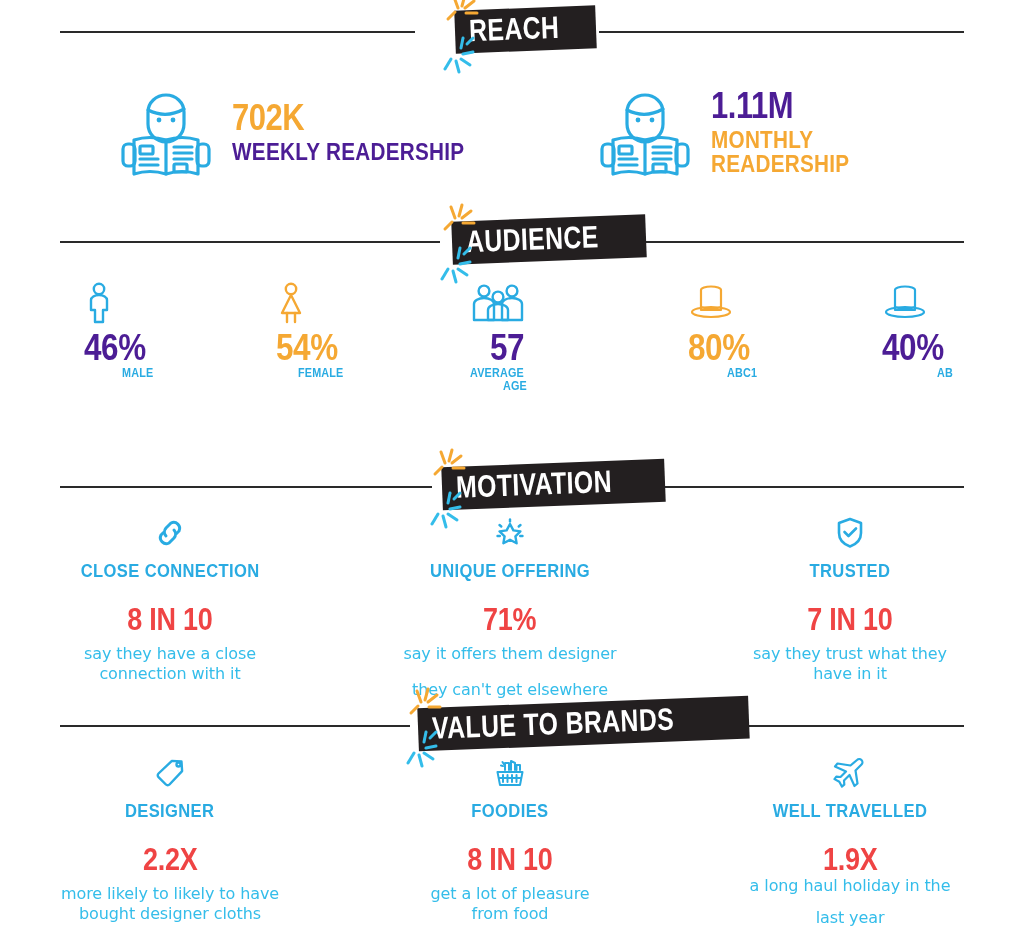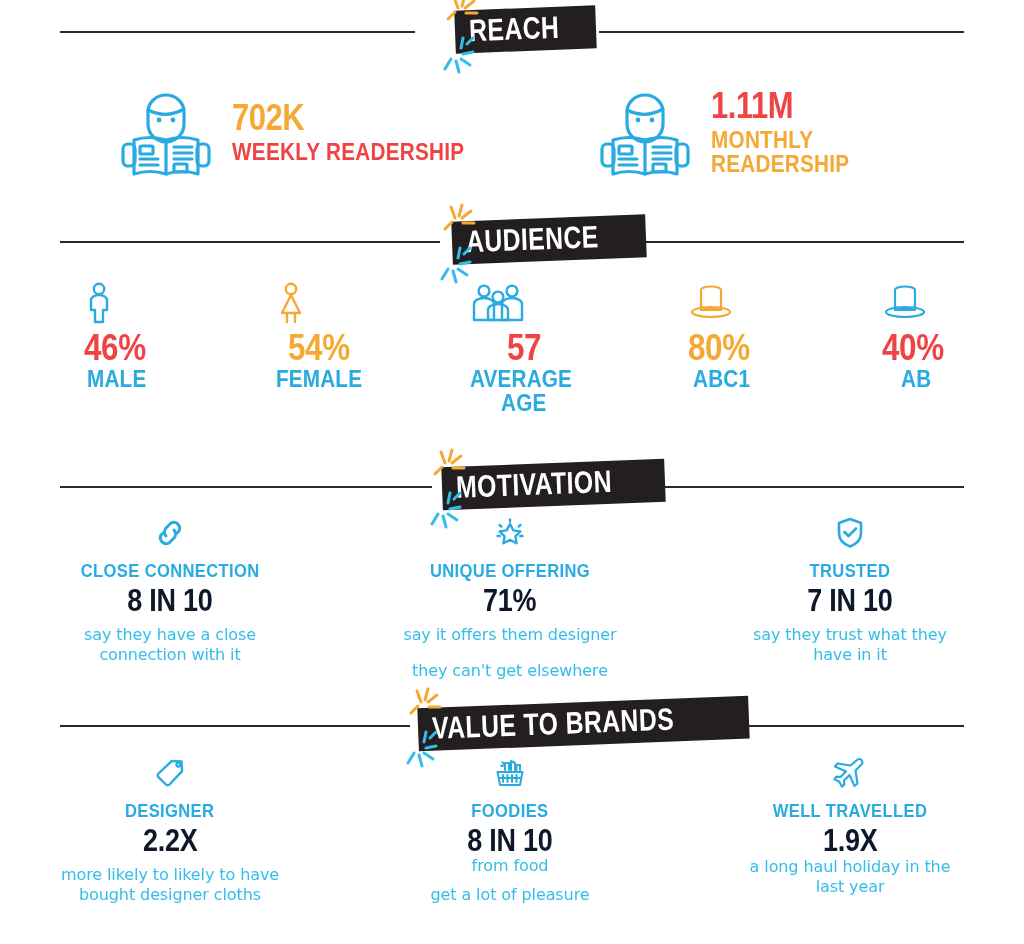--- a/index.html
+++ b/index.html
@@ -108,49 +108,49 @@
     font-family: "Liberation Sans Narrow", "Liberation Sans", sans-serif;
     font-weight: bold;
     font-size: 23px;
     letter-spacing: 0.3px;
     line-height: 1.05;
     display: block;
     margin-top: 4px;
   }
   .big-label i { font-style: normal; display: inline-block; transform: scaleX(0.9); transform-origin: left center; }
 
-  .c-blue   { color: #ef4444; }
+  .c-blue   { color: #4c1d95; }
   .c-orange { color: #F5A833; }
 
   
   .aud-row {
     position: absolute;
     left: 0;
     top: 282px;
     width: 1024px;
     height: 125px;
   }
   .aud-item {
     position: absolute;
-    text-align: center;
+    text-align: right;
   }
   .aud-icon { height: 42px; margin-bottom: 6px; display: block; }
   .aud-num {
     font-family: "Liberation Sans Narrow", "Liberation Sans", sans-serif;
     font-weight: bold;
     font-size: 37px;
     line-height: 0.95;
     letter-spacing: -0.5px;
     display: block;
   }
   .aud-num i { font-style: normal; display: inline-block; transform: scaleX(0.85); transform-origin: left center; }
   .aud-label {
     font-family: "Liberation Sans Narrow", "Liberation Sans", sans-serif;
     font-weight: bold;
-    font-size: 23px;
+    font-size: 12px;
     line-height: 1.05;
     color: #29ABE2;
     display: block;
     margin-top: 2px;
     letter-spacing: 0.2px;
   }
   .aud-label i { font-style: normal; display: inline-block; transform: scaleX(0.9); transform-origin: left center; }
 
   
   .col-row {
@@ -172,24 +172,24 @@
     color: #29ABE2;
     letter-spacing: 0.4px;
     line-height: 1;
     display: block;
   }
   .col-title i { font-style: normal; display: inline-block; transform: scaleX(0.92); }
   .col-stat {
     font-family: "Liberation Sans Narrow", "Liberation Sans", sans-serif;
     font-weight: bold;
     font-size: 31px;
-    color: #0f172a;
+    color: #ef4444;
     line-height: 1;
     display: block;
-    margin-top: 5px;
+    margin-top: 24px;
     letter-spacing: -0.3px;
   }
   .col-stat i { font-style: normal; display: inline-block; transform: scaleX(0.87); }
   .col-desc {
     font-family: "DejaVu Sans", sans-serif;
     font-size: 16px;
     color: #34BDEA;
     line-height: 1.22;
     display: block;
     margin-top: 9px;
@@ -504,30 +504,30 @@
           <path d="M18 14 v-9 l4 2 v7"></path>
           <path d="M23.5 14 v-5 h3.5 v5"></path>
           <path d="M9.5 6 l1.3 2 M8 9.5 l2.2 0.6"></path>
           <path d="M4.5 16 h25 l-2.5 13 h-20 z"></path>
           <path d="M10 19 v7 M14.5 19 v7 M19 19 v7 M23.5 19 v7"></path>
           <path d="M6 22 h21.5"></path>
         </g>
       </svg>
       <span class="col-title"><i>FOODIES</i></span>
       <span class="col-stat"><i>8 IN 10</i></span>
+      <span class="col-desc">get a lot of pleasure</span>
       <span class="col-desc" style="margin-top:0;">from food</span>
-      <span class="col-desc">get a lot of pleasure</span>
     </div>
 
     <div class="col">
       <svg class="col-icon" width="34" height="34" viewBox="0 0 34 34">
         <g fill="none" stroke="#29ABE2" stroke-width="2.2" stroke-linecap="round" stroke-linejoin="round">
           <path d="M24 4 a3 3 0 0 1 4.5 4.5 l-6 6 l2 13 l-3 2.5 l-5 -11 l-5.5 5.5 l0.3 4.2 l-2.4 1.8 l-2.6 -4.8 l-4.8 -2.6 l1.8 -2.4 l4.2 0.3 l5.5 -5.5 l-11 -5 l2.5 -3 l13 2 z"></path>
         </g>
       </svg>
       <span class="col-title"><i>WELL TRAVELLED</i></span>
       <span class="col-stat"><i>1.9X</i></span>
       <span class="col-desc" style="margin-top:1px;">a long haul holiday in the</span>
-      <span class="col-desc" style="margin-top:0;">last year</span>
+      <span class="col-desc" style="margin-top:12px;">last year</span>
     </div>
   </div>
 
 </div>
 
 </body></html>

